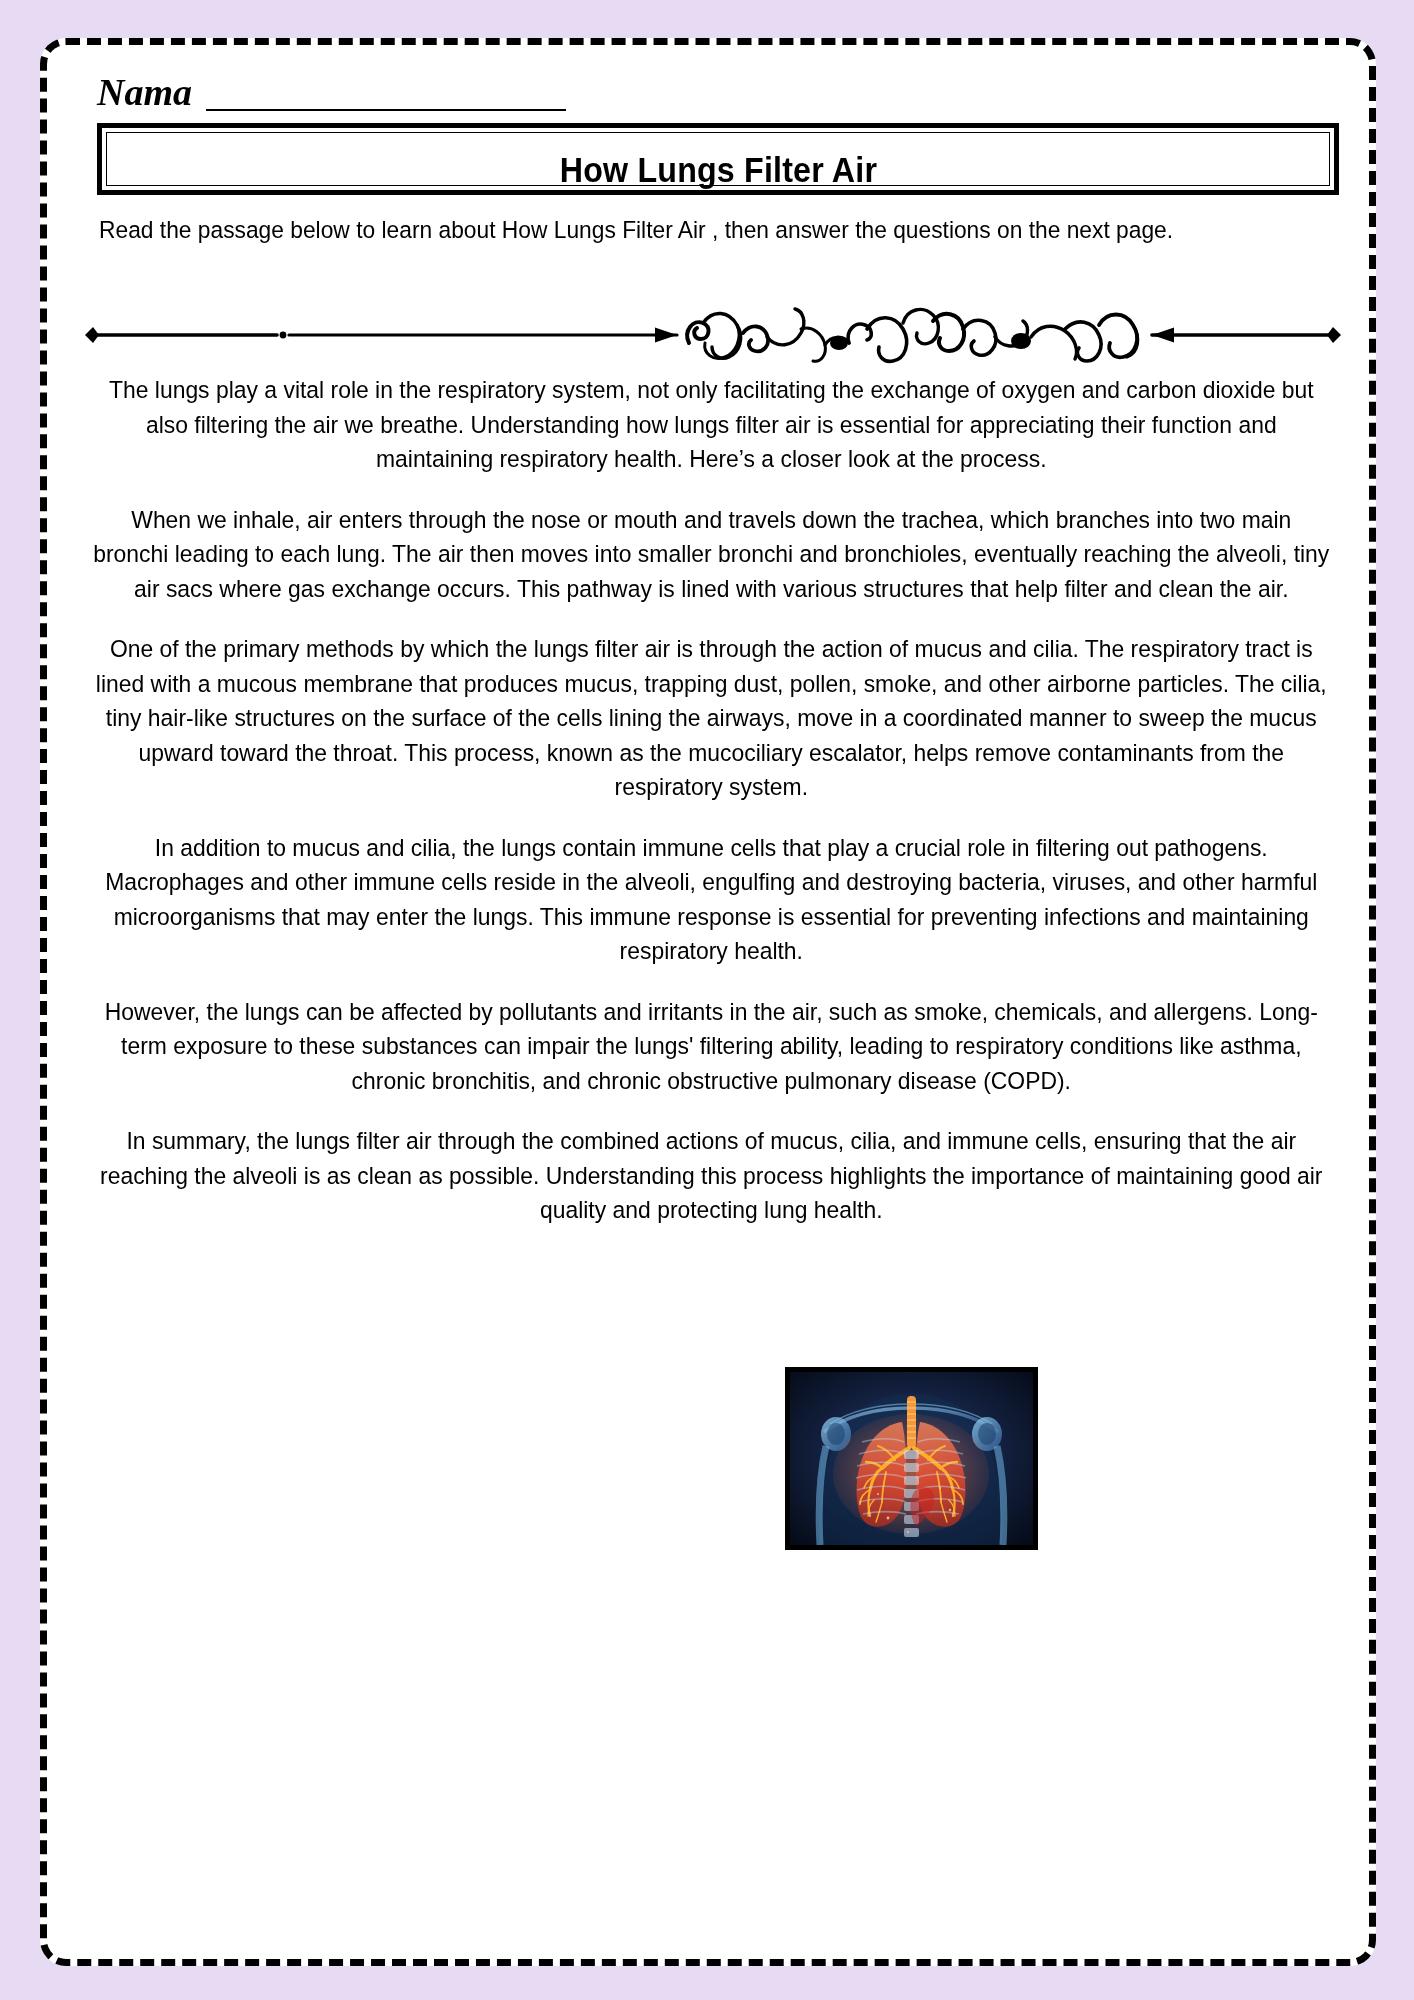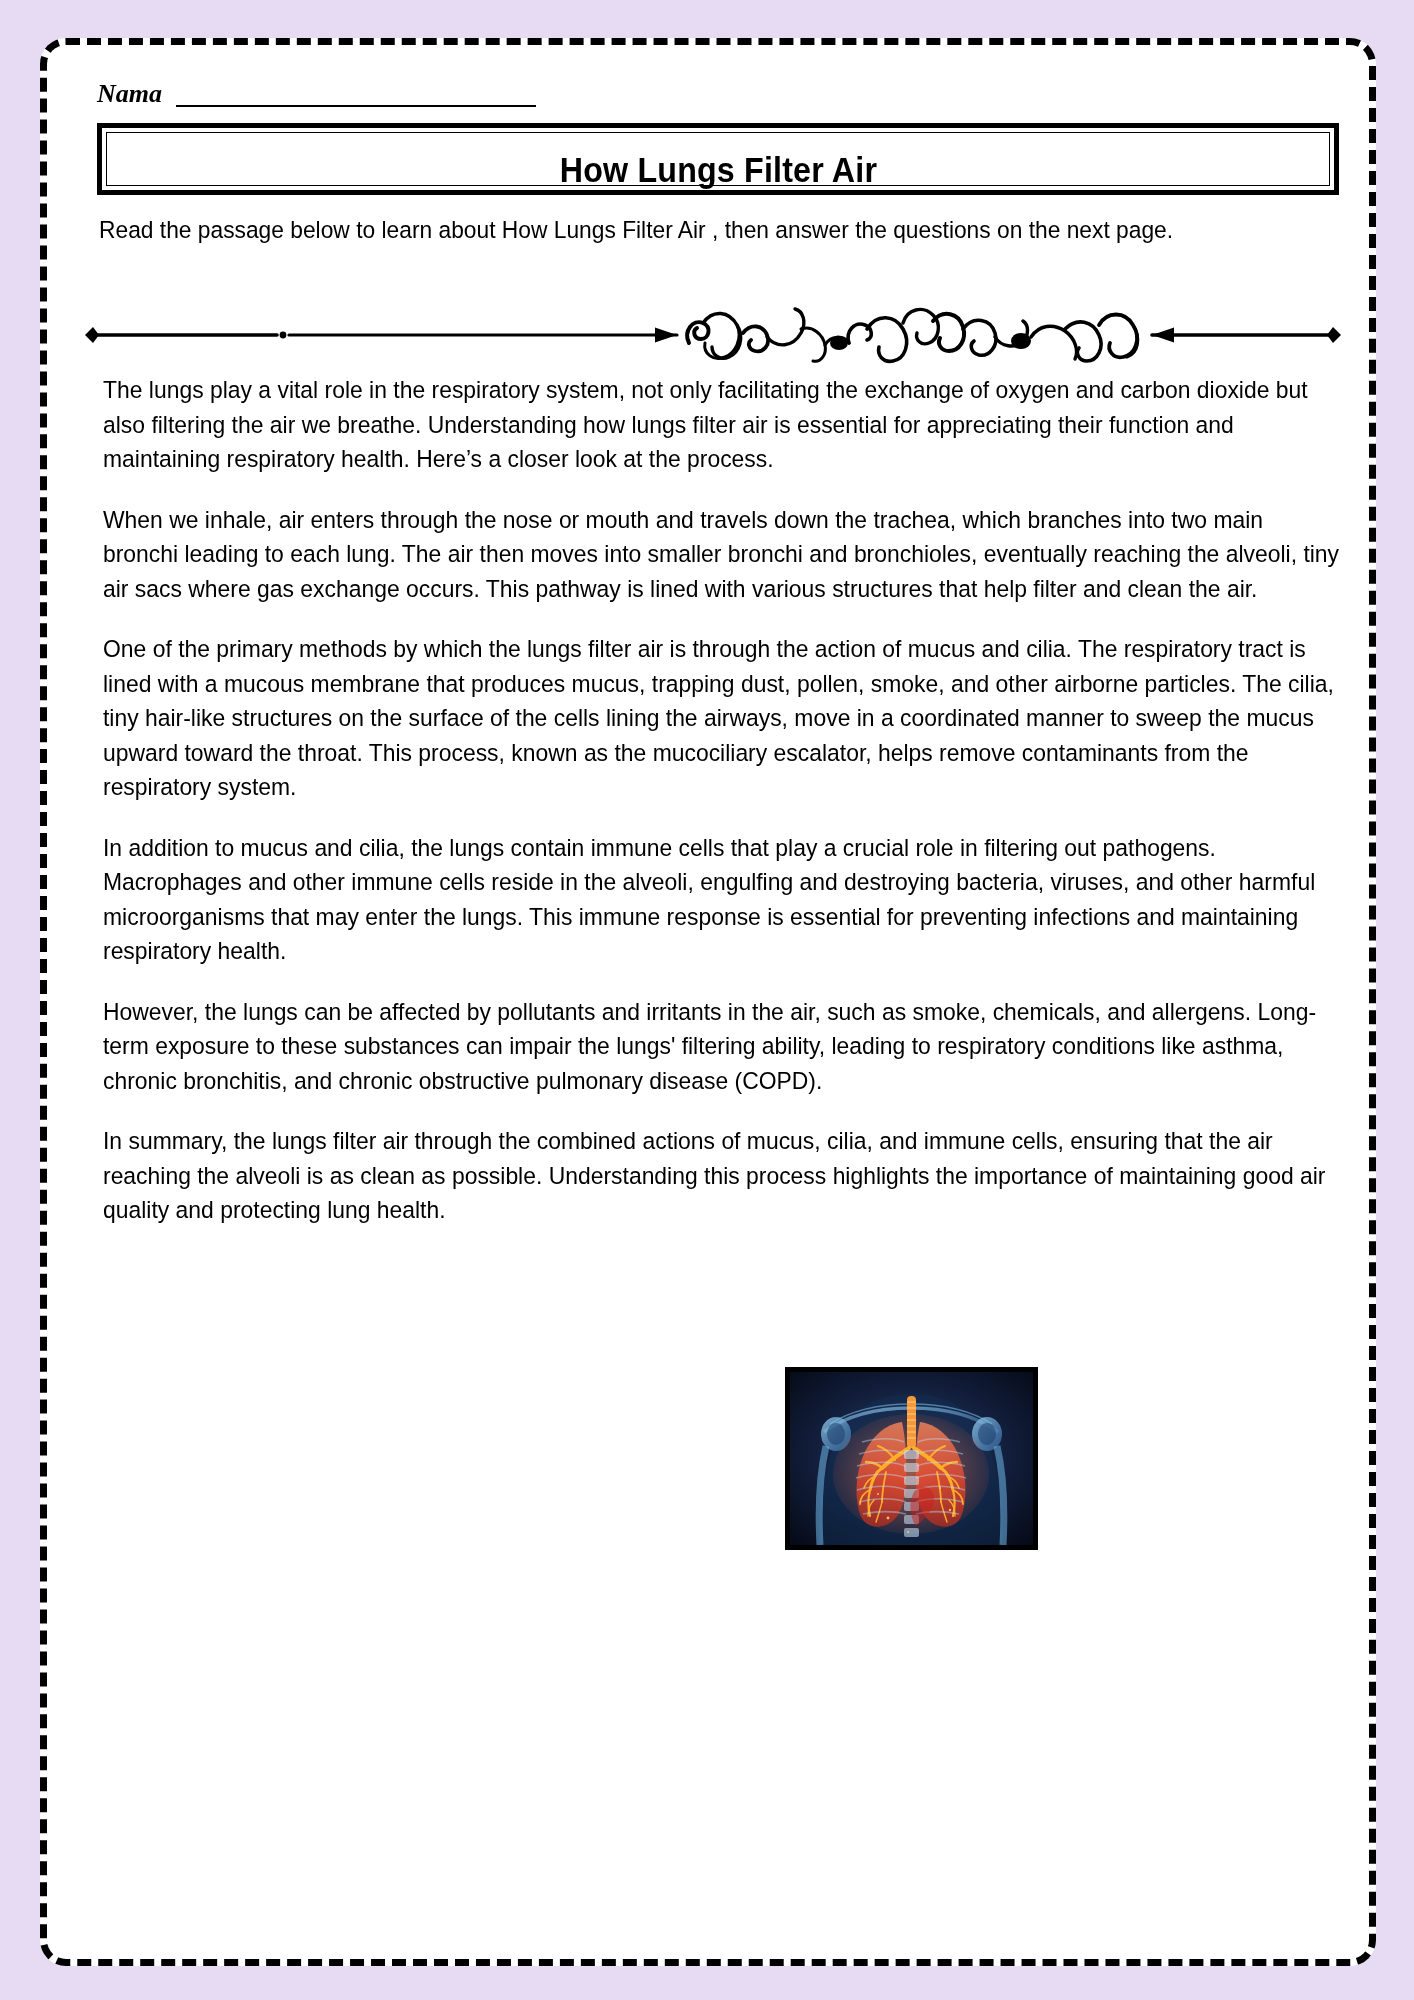--- a/index.html
+++ b/index.html
@@ -50,24 +50,23 @@
     left: 28px;
     top: 18px;
     display: flex;
     align-items: flex-end;
     gap: 14px;
   }
   .name-label {
     font-family: "Liberation Serif", serif;
     font-style: italic;
     font-weight: bold;
-    font-size: 26px;
+    font-size: 38px;
     color: #000;
     line-height: 1;
-    margin-top: 8px;
   }
   .name-blank {
     width: 360px;
     height: 22px;
     border-bottom: 2.5px solid #000;
   }
 
   
   .title-box {
     position: absolute;
@@ -126,23 +125,24 @@
   }
   .divider svg {
     display: block;
     width: 100%;
     height: 100%;
   }
 
   
   .passage {
     position: absolute;
-    left: 34px;
+    left: 22px;
     top: 318px;
     width: 1240px;
+    text-align: center;
   }
   .passage p {
     margin: 0 0 26px 0;
     font-size: 24.5px;
     line-height: 34.5px;
     color: #000;
     transform: scaleX(0.935);
     transform-origin: left top;
     width: 107%;
   }

